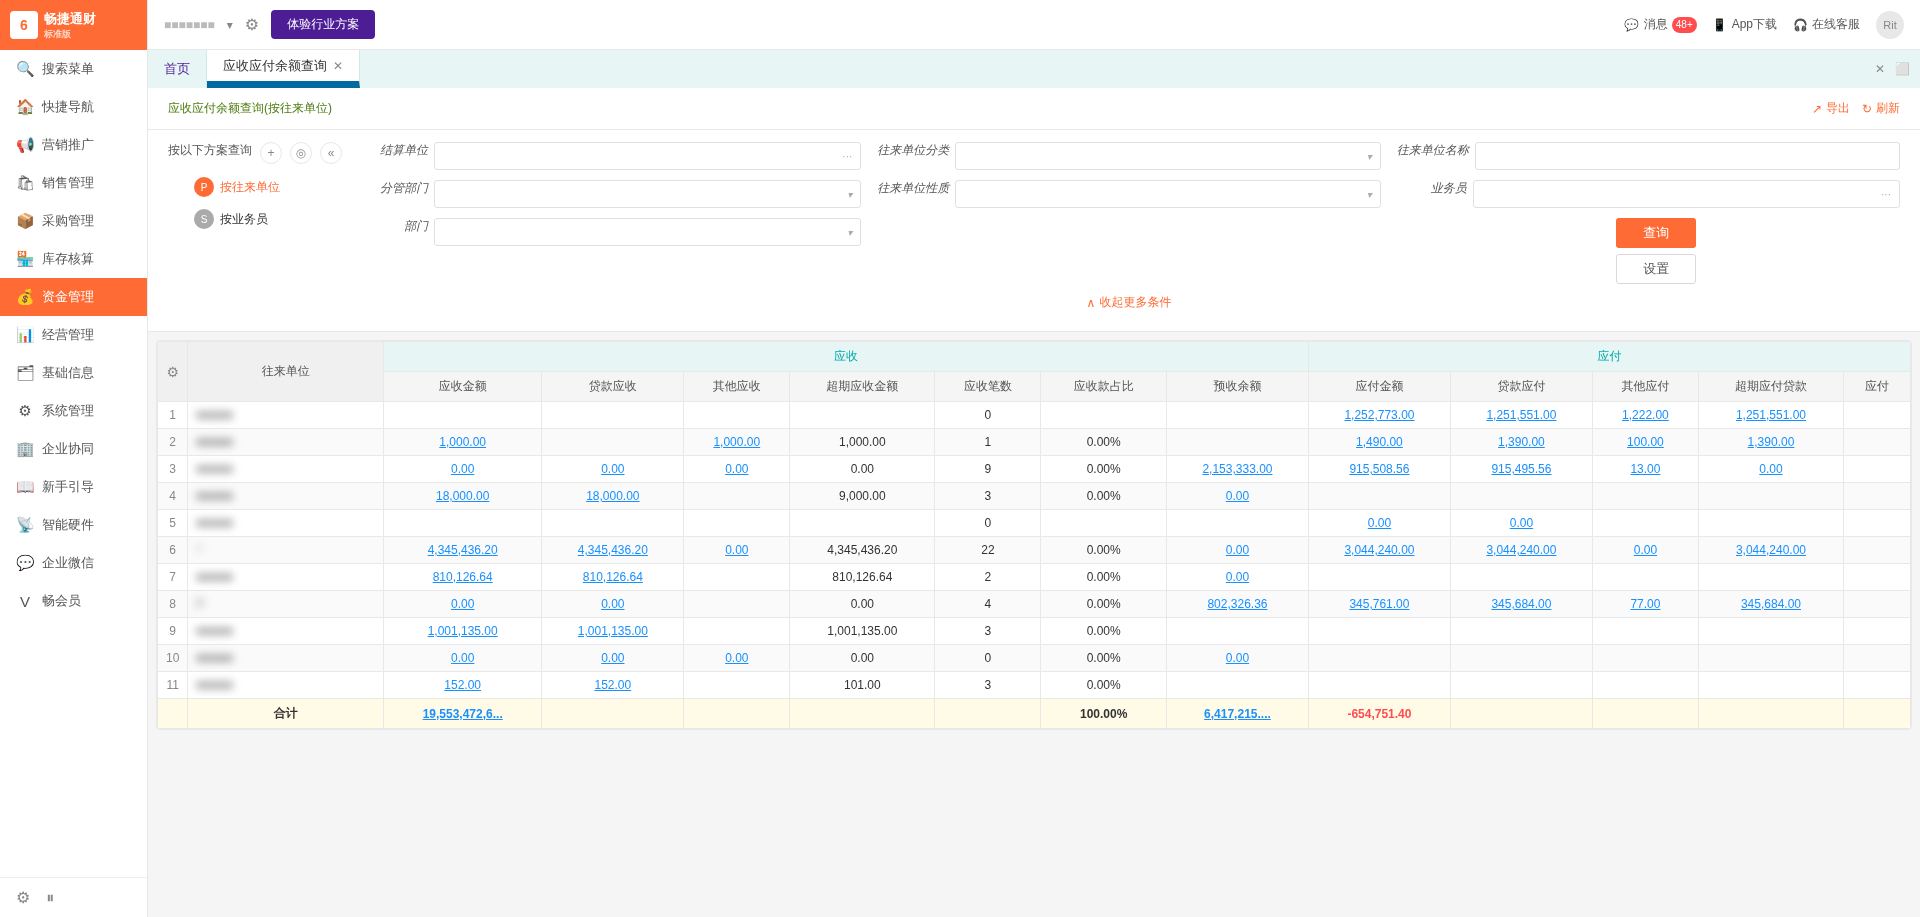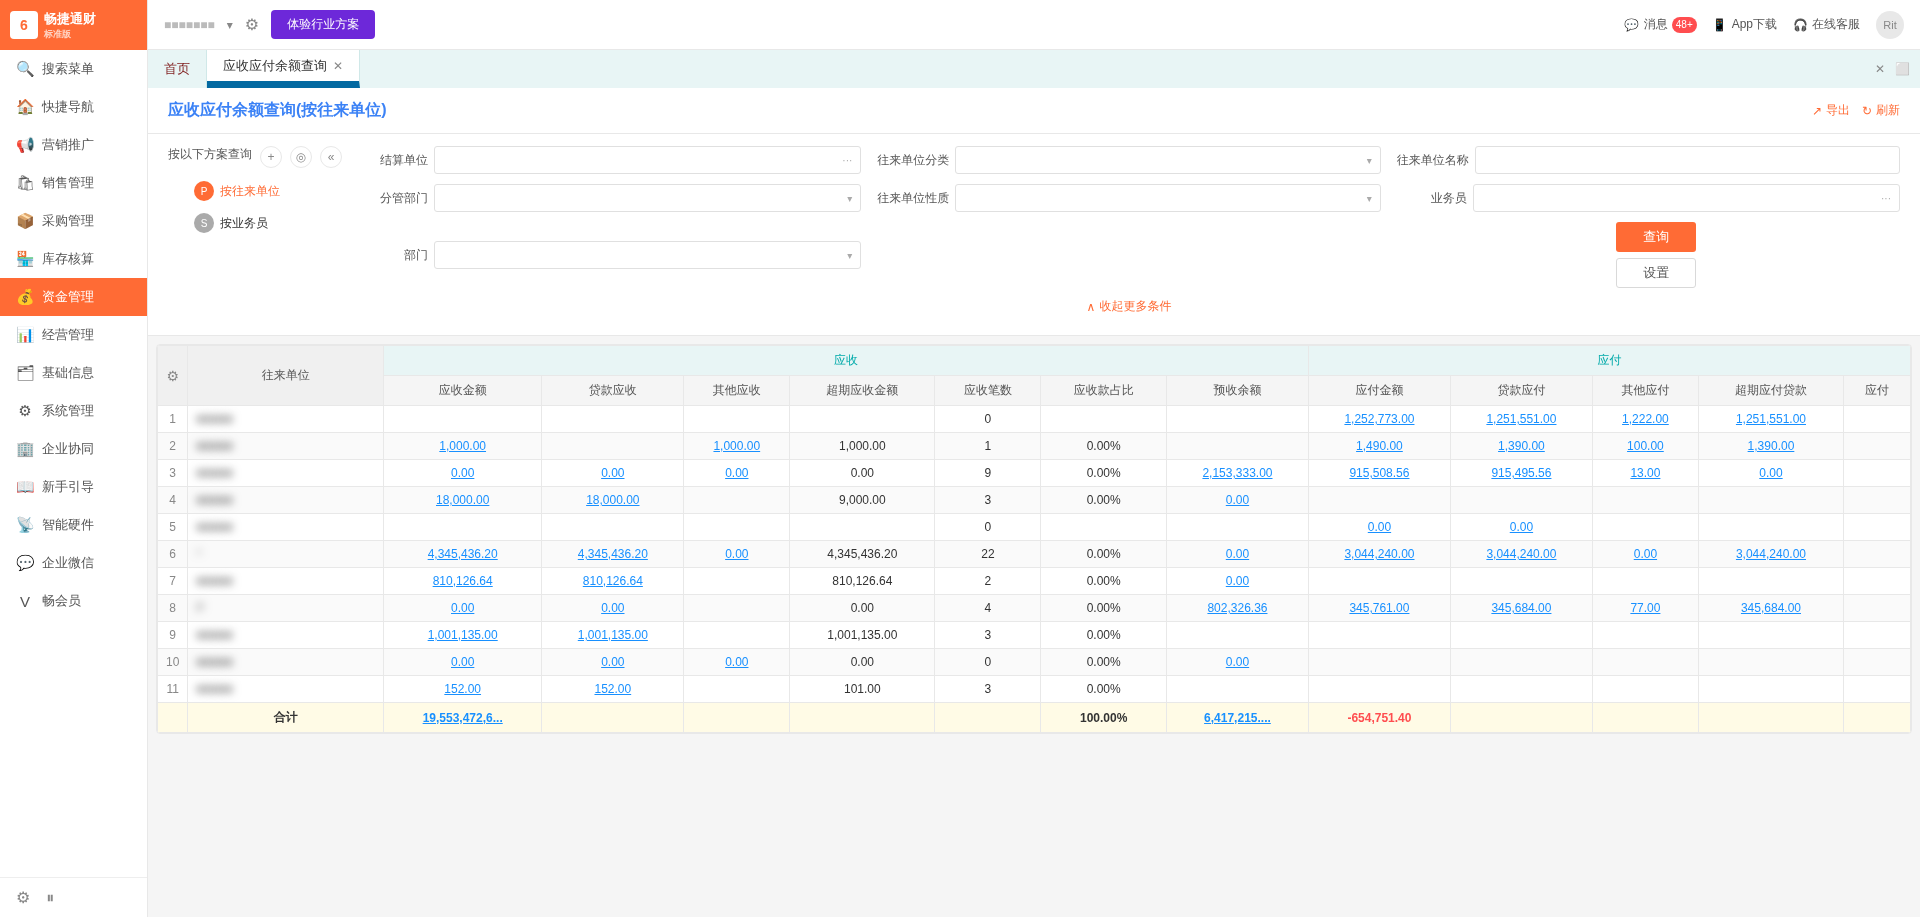--- a/index.html
+++ b/index.html
@@ -34,21 +34,21 @@
     
     .top-header {
       position: fixed; left: 148px; top: 0; right: 0; height: 50px;
       background: #fff; border-bottom: 1px solid #e8e8e8;
       display: flex; align-items: center; padding: 0 16px; gap: 12px; z-index: 100;
     }
     .header-breadcrumb { color: #888; font-size: 12px; }
     .header-dropdown { color: #888; cursor: pointer; }
     .header-gear { color: #888; cursor: pointer; font-size: 16px; }
     .header-btn-orange {
-      background: #6d28d9; color: #fff; border: none; border-radius: 4px;
+      background: #4c1d95; color: #fff; border: none; border-radius: 4px;
       padding: 6px 16px; font-size: 12px; cursor: pointer; font-family: inherit;
     }
     .header-right { margin-left: auto; display: flex; align-items: center; gap: 16px; color: #555; font-size: 12px; }
     .header-right-item { display: flex; align-items: center; gap: 4px; cursor: pointer; }
     .badge-red {
       background: #ff4d4f; color: #fff; border-radius: 8px; font-size: 10px;
       padding: 0 4px; min-width: 16px; height: 16px; display: inline-flex; align-items: center; justify-content: center;
     }
     .header-avatar {
       width: 28px; height: 28px; background: #e8e8e8; border-radius: 50%; display: flex;
@@ -57,57 +57,57 @@
 
     
     .tab-bar {
       position: fixed; left: 148px; top: 50px; right: 0; height: 38px;
       background: #e8f5f5; display: flex; align-items: stretch; z-index: 99;
     }
     .tab-item {
       display: flex; align-items: center; padding: 0 16px; cursor: pointer;
       font-size: 13px; color: #555; border-right: 1px solid #d0e8e8; gap: 6px;
     }
-    .tab-item.home { color: #7f1d1d; }
+    .tab-item.home { color: #4c1d95; }
     .tab-item.active { background: #fff; color: #333; border-bottom: 7px solid #0369a1; }
     .tab-close { color: #888; font-size: 12px; cursor: pointer; }
     .tab-bar-actions { margin-left: auto; display: flex; align-items: center; padding: 0 10px; gap: 10px; color: #888; }
 
     
     .main-content {
       position: fixed; left: 148px; top: 88px; right: 0; bottom: 0;
       background: #f5f5f5; overflow: auto;
     }
 
     
     .page-header {
       background: #fff; padding: 12px 20px; display: flex; align-items: center; justify-content: space-between;
       border-bottom: 1px solid #e8e8e8;
     }
-    .page-title { font-size: 16px; font-weight: bold; color: #3b82f6; }
+    .page-title { font-size: 12px; font-weight: normal; color: #4d7c0f; }
     .page-actions { display: flex; align-items: center; gap: 12px; }
     .action-btn {
       display: flex; align-items: center; gap: 4px; color: #ff6b35; cursor: pointer;
       font-size: 12px; border: none; background: none; font-family: inherit;
     }
 
     
     .filter-area {
       background: #fff; padding: 12px 20px; border-bottom: 1px solid #e8e8e8;
     }
     .filter-top {
       display: flex; align-items: flex-start; gap: 8px; margin-bottom: 10px;
     }
     .filter-label { color: #555; font-size: 12px; }
     .filter-icon-btn {
       width: 22px; height: 22px; border: 1px solid #e8e8e8; border-radius: 50%;
       display: flex; align-items: center; justify-content: center; cursor: pointer; color: #888; font-size: 12px;
     }
     .filter-field {
-      display: flex; align-items: center; gap: 6px; flex: 1;
+      display: flex; gap: 6px; flex: 1; font-style: italic;
     }
     .field-label { color: #555; font-size: 12px; min-width: 70px; text-align: right; }
     .field-input {
       flex: 1; height: 28px; border: 1px solid #e0e0e0; border-radius: 3px;
       padding: 0 8px; font-size: 12px; color: #333; background: #fff; display: flex; align-items: center; justify-content: space-between; cursor: pointer;
     }
     .field-input .dots { color: #aaa; font-size: 10px; }
     .field-input .arrow { color: #aaa; font-size: 10px; }
     .collapse-btn {
       display: flex; align-items: center; gap: 4px; color: #ff6b35; cursor: pointer; font-size: 12px;

